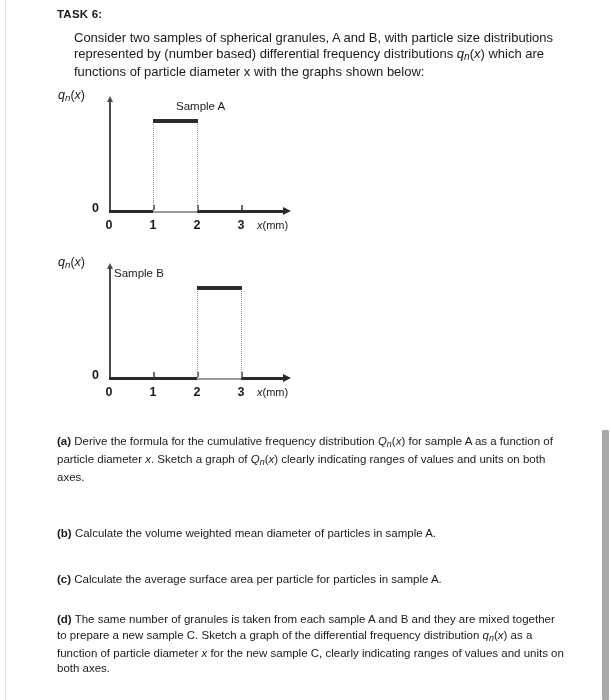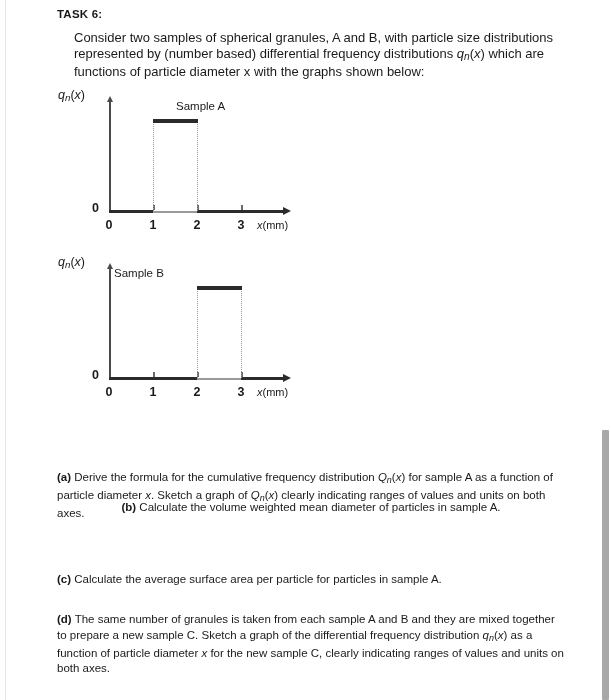--- a/index.html
+++ b/index.html
@@ -73,22 +73,22 @@
     line-height: 15.5px;
   }
 
   .q-item {
     position: absolute;
     left: 57px;
     width: 508px;
     font-size: 11.5px;
     line-height: 15.5px;
   }
-  .q-a { top: 434px; margin-top: 36px; }
-  .q-b { top: 500px; text-align: center; }
+  .q-a { top: 434px; }
+  .q-b { top: 526px; }
   .q-c { top: 572px; }
   .q-d { top: 612px; }
   .q-item b { font-weight: bold; }
 
   i.v { font-style: italic; }
   .sub {
     font-style: italic;
     font-size: 0.78em;
     vertical-align: -0.18em;
   }

